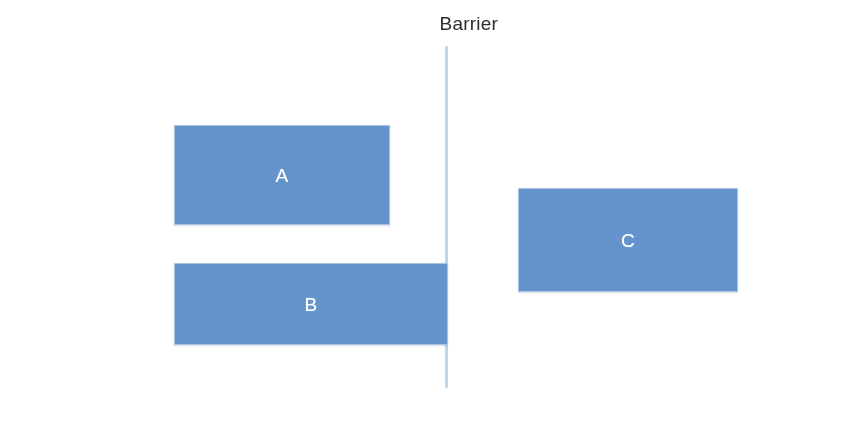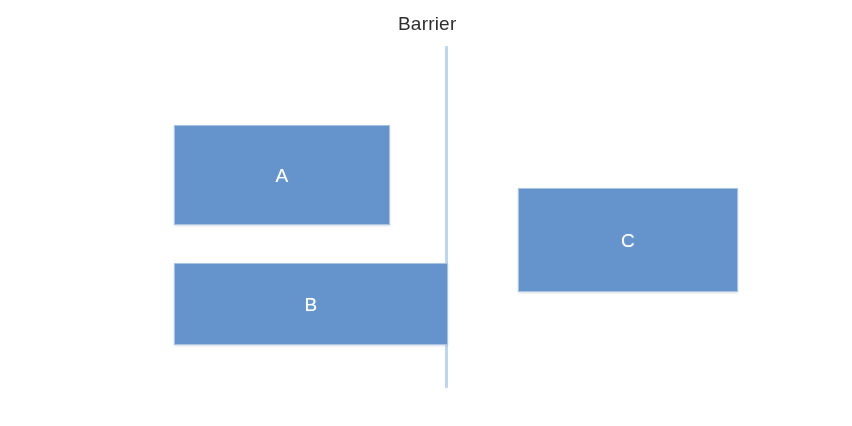--- a/index.html
+++ b/index.html
@@ -15,21 +15,21 @@
     width: 852px;
     height: 426px;
     background: #ffffff;
     overflow: hidden;
   }
   .barrier-label {
     position: absolute;
     left: 398px;
     top: 13px;
     width: 100px;
-    text-align: left;
+    text-align: right;
     font-size: 19px;
     line-height: 22px;
     color: #2e2e2e;
     letter-spacing: 0.2px;
     white-space: nowrap;
   }
   .barrier-line {
     position: absolute;
     left: 445px;
     top: 46px;

